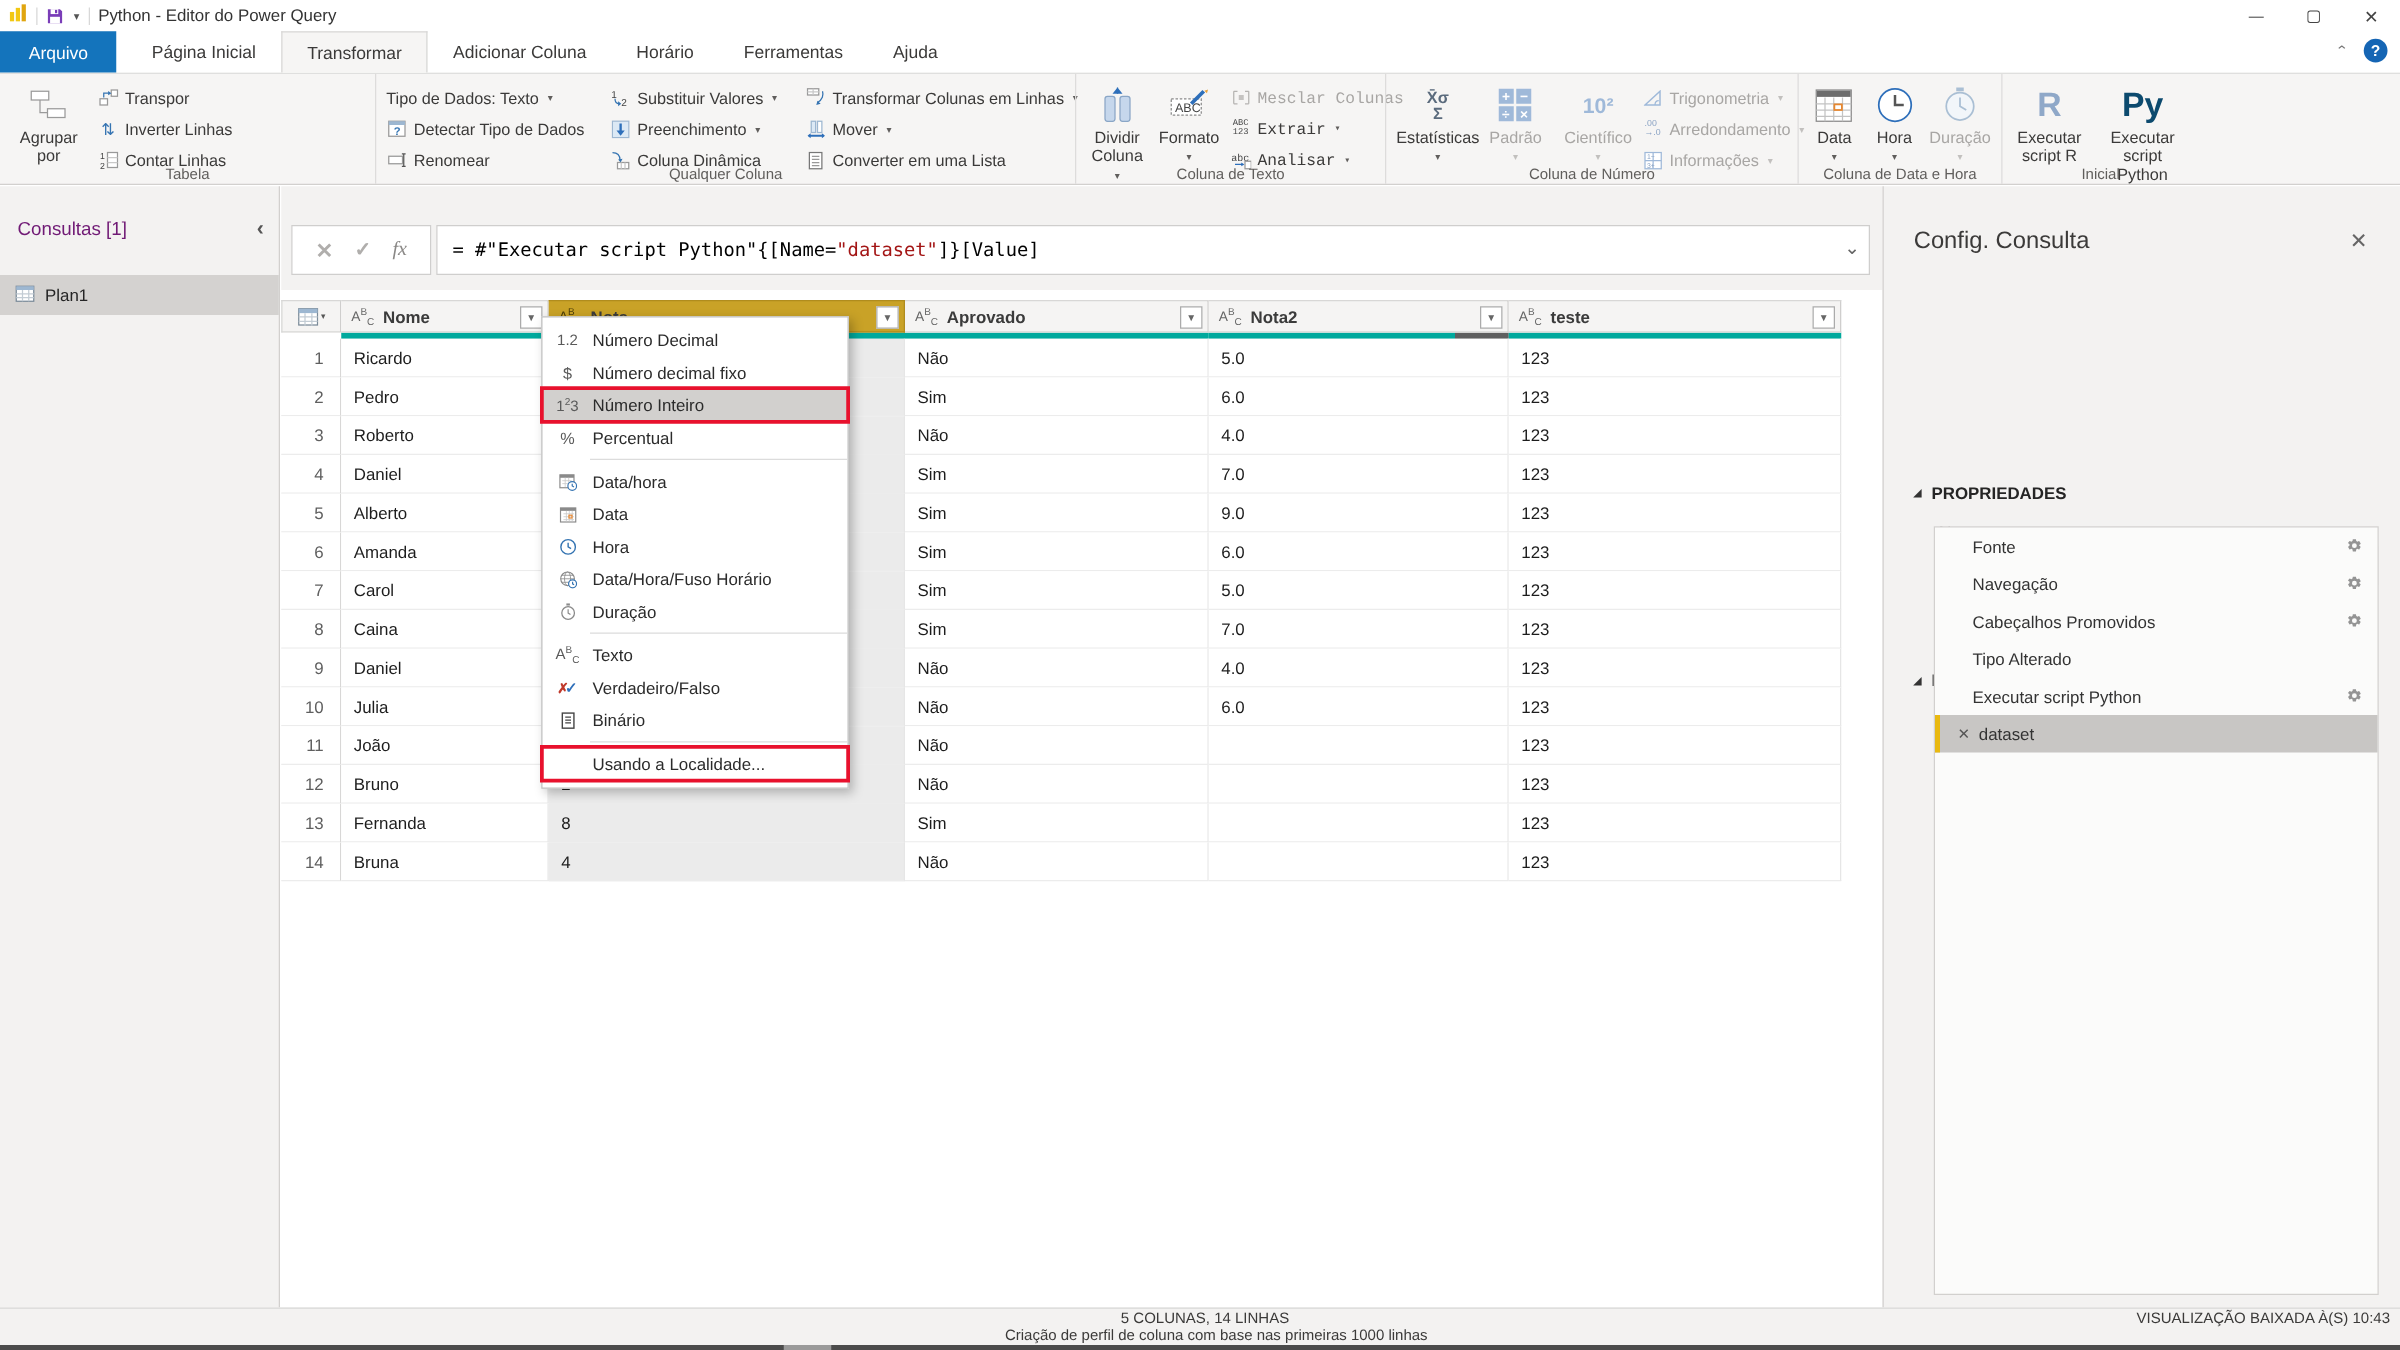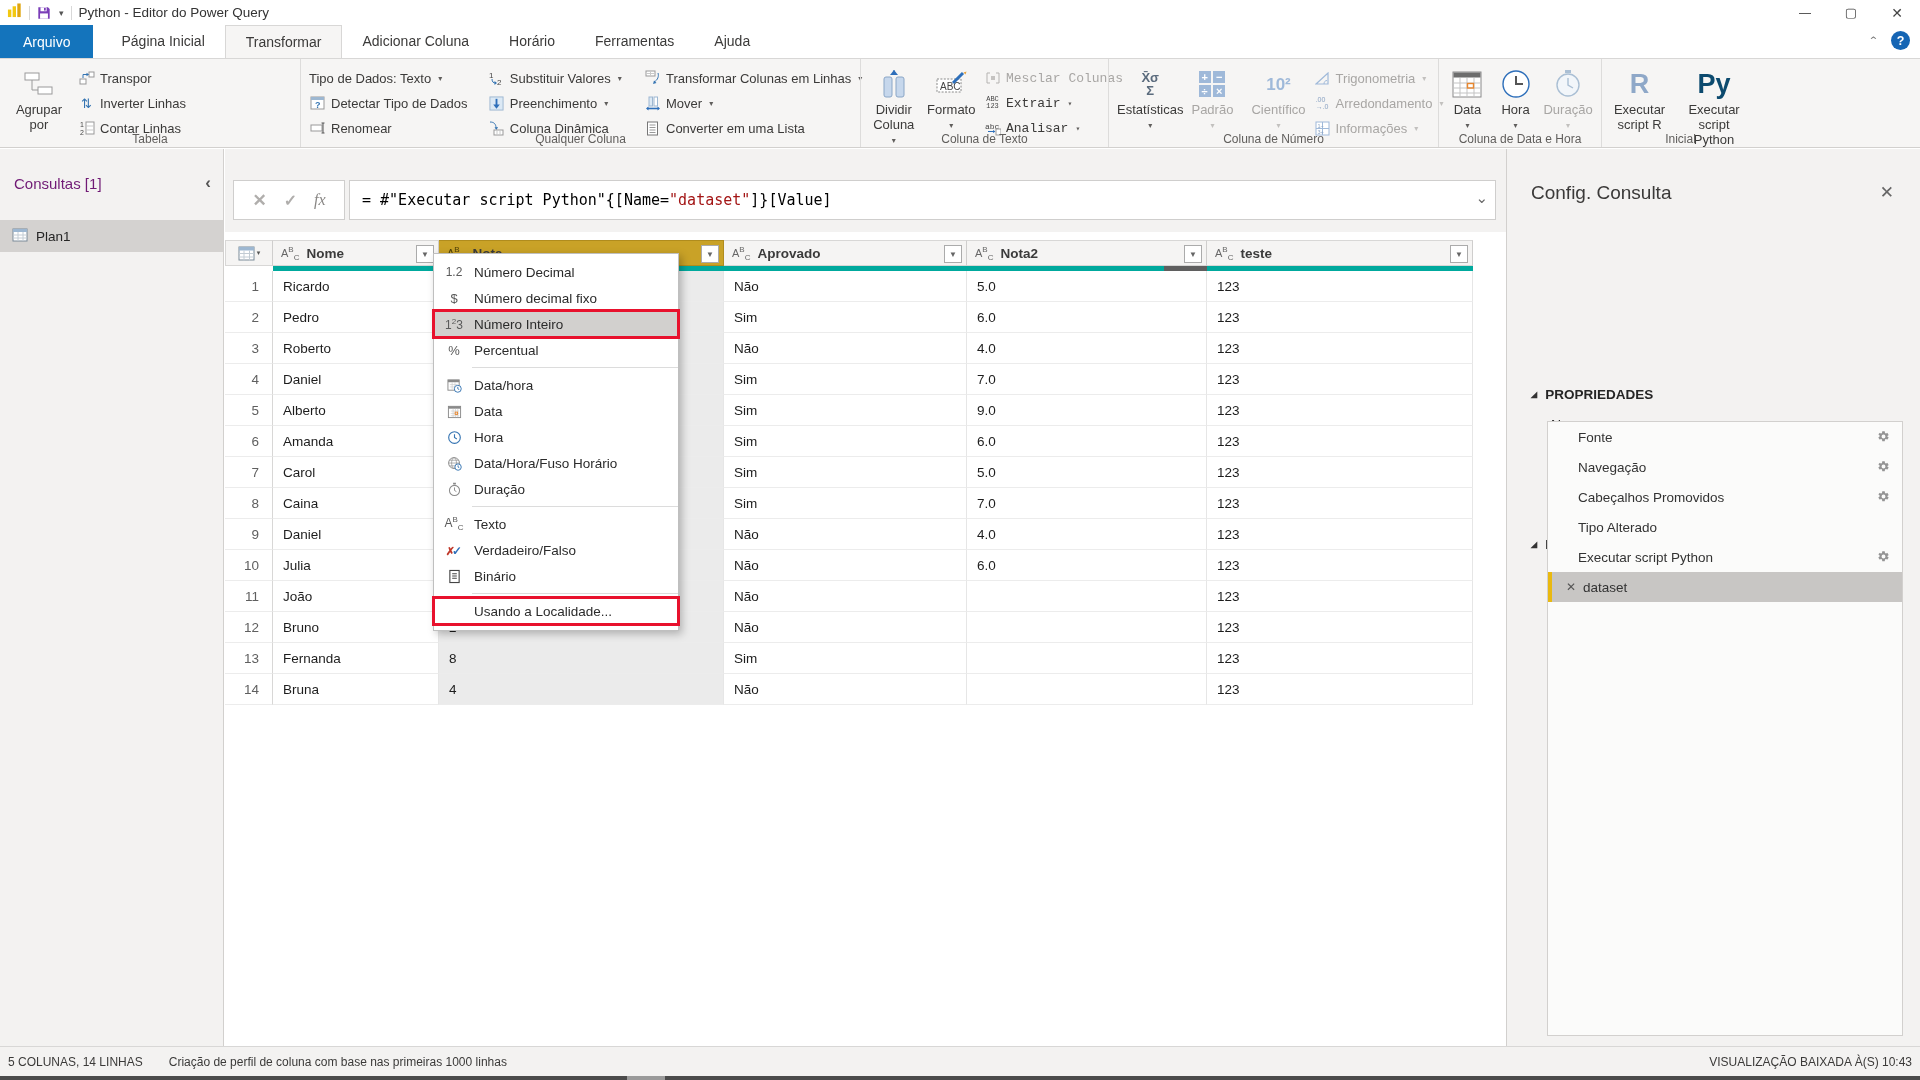--- a/index.html
+++ b/index.html
@@ -105,21 +105,21 @@
   .sp-input { position:absolute; left:44px; top:288px; width:352px; height:31px; background:#fff; border:1px solid #c8c6c4; font-size:13.5px; color:#444; display:flex; align-items:center; padding-left:10px; }
   .sp-link { position:absolute; left:44px; top:336px; font-size:14px; color:#0072c9; }
   .steps-box { position:absolute; left:40px; top:272px; width:356px; bottom:10px; background:#fbfbfa; border:1px solid #d2d0ce; }
   .step { height:30px; display:flex; align-items:center; padding:0 10px 0 30px; position:relative; font-size:13.5px; color:#333; }
   .step .gear { position:absolute; right:12px; top:8px; }
   .step.sel { background:#c8c6c4; padding-left:10px; }
   .step.sel .selbar { position:absolute; left:0; top:0; width:4px; height:100%; background:#e9b910; }
   .step .del-x { color:#555; font-size:12px; margin:0 7px 0 8px; }
 
   
-  .statusbar { position:absolute; left:0; top:1046px; width:1920px; height:30px; background:#f3f2f1; border-top:1px solid #d8d7d6; display:flex; align-items:center; font-size:12px; color:#3b3a39; }
+  .statusbar { position:absolute; left:0; top:1046px; width:1920px; height:30px; background:#f3f2f1; border-top:1px solid #d8d7d6; display:flex; align-items:center; font-size:12px; color:#3b3a39;flex-direction:column; }
   .sb-left1 { margin-left:8px; }
   .sb-left2 { margin-left:26px; }
   .sb-right { position:absolute; right:8px; }
   .bottom-strip { position:absolute; left:0; top:1076px; width:1920px; height:4px; background:#4b4b4b; }
   .bottom-strip .lite { position:absolute; left:627px; width:38px; height:4px; background:#9a9a9a; }
 </style>
 </head>
 <body>
 
 <div class="titlebar">

